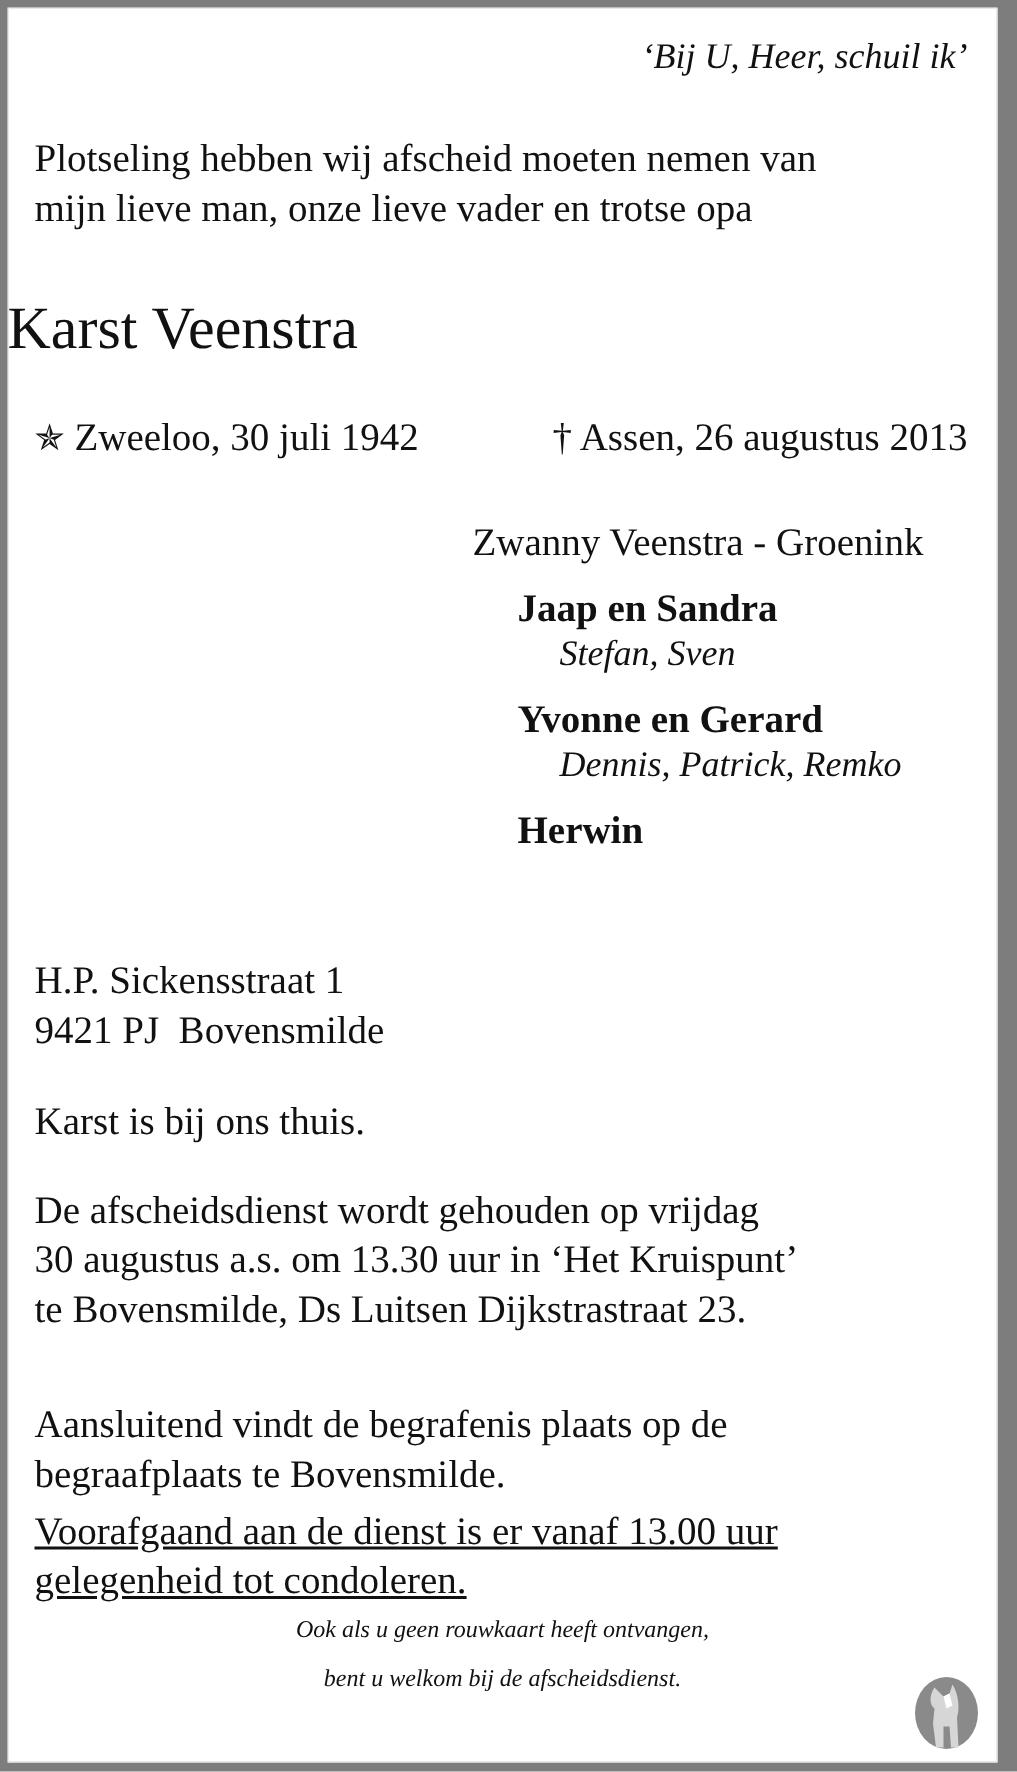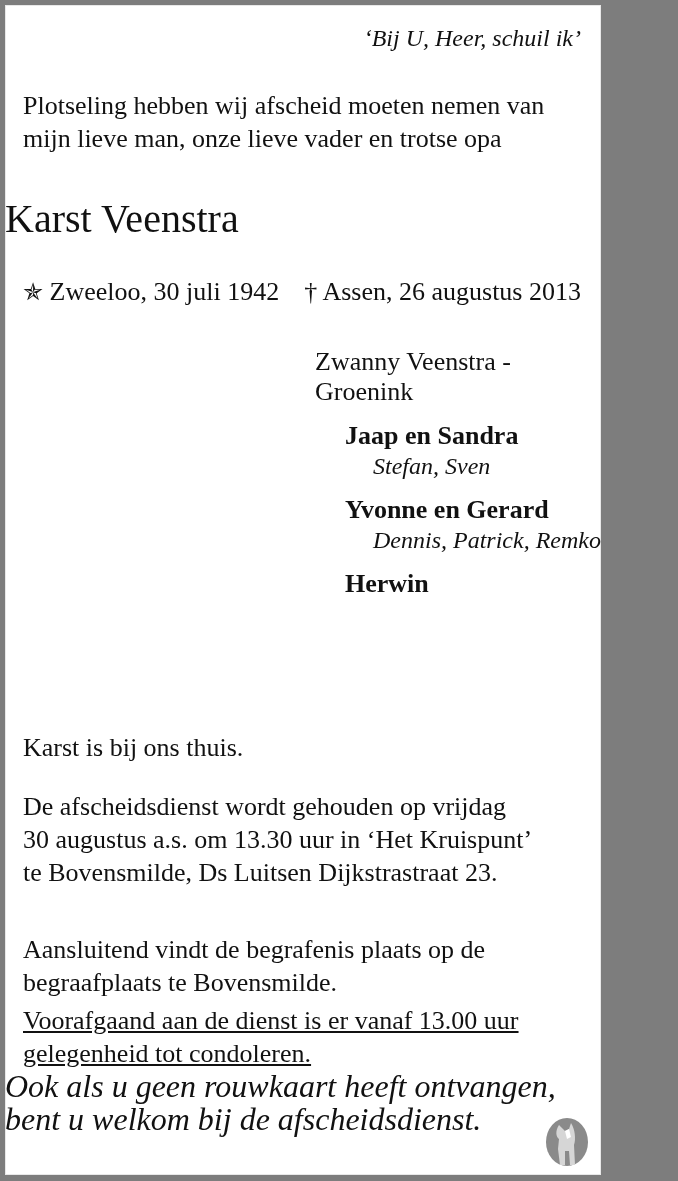--- a/index.html
+++ b/index.html
@@ -5,21 +5,21 @@
     html, body { margin: 0; padding: 0; }
     body {
       width: 678px; height: 1181px;
       background: #7d7d7d;
       position: relative;
       overflow: hidden;
     }
     .card {
       position: absolute;
       left: 5px; top: 5px;
-      width: 596px; height: 1170px;
+      width: 660px; height: 1170px;
       background: #ffffff;
       color: #111111;
       font-family: "Liberation Serif", "DejaVu Serif", serif;
       box-shadow: inset 0 0 0 1px #e8e8e8;
     }
     .motto {
       position: absolute; right: 20px; top: 20px;
       font-style: italic; font-size: 24px;
     }
     .intro {
@@ -44,21 +44,21 @@
     .family .child { margin-left: 30px; line-height: 30px; font-weight: bold; }
     .family .grandkids { margin-left: 58px; font-style: italic; font-size: 24px; line-height: 30px; margin-bottom: 14px; }
     .address { position: absolute; left: 18px; top: 632px; font-size: 26px; line-height: 33px; }
     .para { position: absolute; left: 18px; font-size: 26px; line-height: 33px; }
     .p1 { top: 726px; }
     .p2 { top: 785px; }
     .p3 { top: 908px; margin-top: 20px; }
     .p4 { top: 999px; text-decoration: underline; }
     .closing {
       position: absolute; left: 0; right: 0; top: 1065px;
-      text-align: left; font-style: italic; font-size: 32px; line-height: 33px;
+      text-align: center; font-style: italic; font-size: 16px; line-height: 33px;
     }
     .logo {
       position: absolute; right: 10px; bottom: 8px;
       width: 48px; height: 52px;
     }
   </style>
 </head>
 <body>
 
 <div class="card">
@@ -82,20 +82,24 @@
 
   <div class="family">
     <div class="spouse">Zwanny Veenstra - Groenink</div>
     <div class="child">Jaap en Sandra</div>
     <div class="grandkids">Stefan, Sven</div>
     <div class="child">Yvonne en Gerard</div>
     <div class="grandkids">Dennis, Patrick, Remko</div>
     <div class="child">Herwin</div>
   </div>
 
+  <div class="address">
+    <div>H.P. Sickensstraat 1</div>
+    <div style="white-space:pre">9421 PJ  Bovensmilde</div>
+  </div>
 
   <div class="para p1">
     <div>Karst is bij ons thuis.</div>
   </div>
   <div class="para p2">
     <div>De afscheidsdienst wordt gehouden op vrijdag</div>
     <div>30 augustus a.s. om 13.30 uur in ‘Het Kruispunt’</div>
     <div>te Bovensmilde, Ds Luitsen Dijkstrastraat 23.</div>
   </div>
   <div class="para p3">

